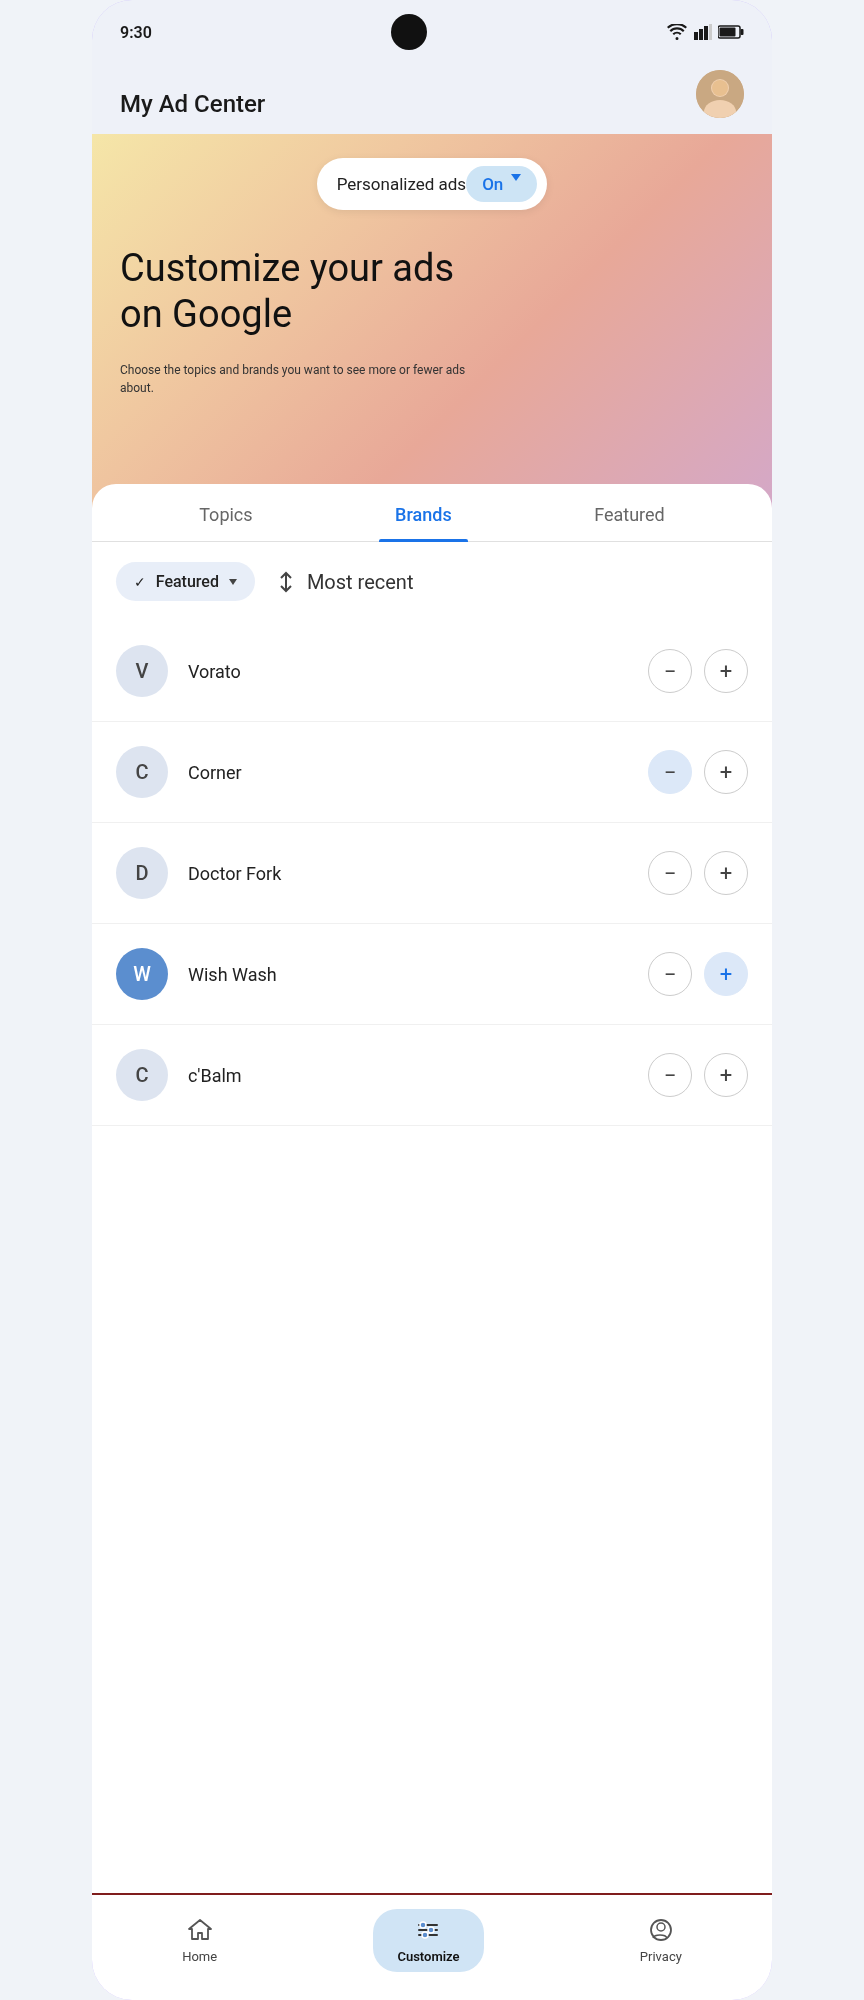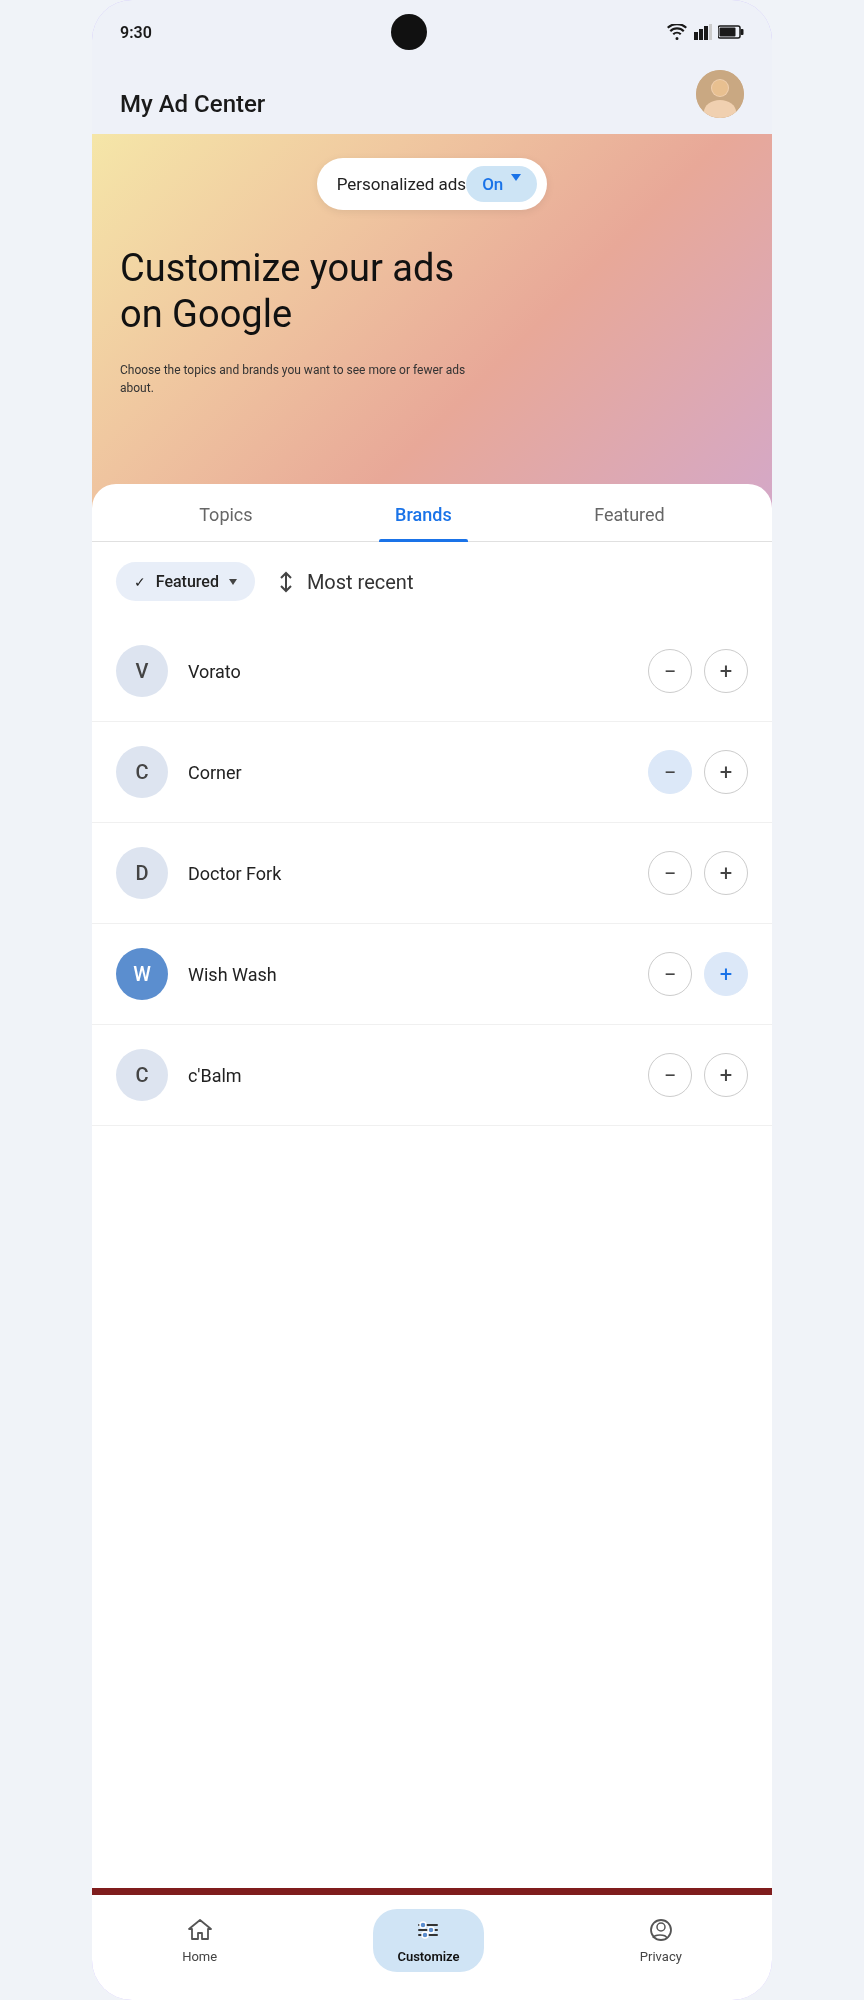--- a/index.html
+++ b/index.html
@@ -300,21 +300,21 @@
       border-color: #dce8f8;
       color: #1a73e8;
     }
 
     
     .bottom-nav {
       background: white;
       display: flex;
       justify-content: space-around;
       padding: 14px 0 28px;
-      border-top: 7px solid #7f1d1d;
+      border-top: 2px solid #7f1d1d;
     }
 
     .nav-item {
       display: flex;
       flex-direction: column;
       align-items: center;
       gap: 6px;
       cursor: pointer;
       padding: 8px 24px;
     }

